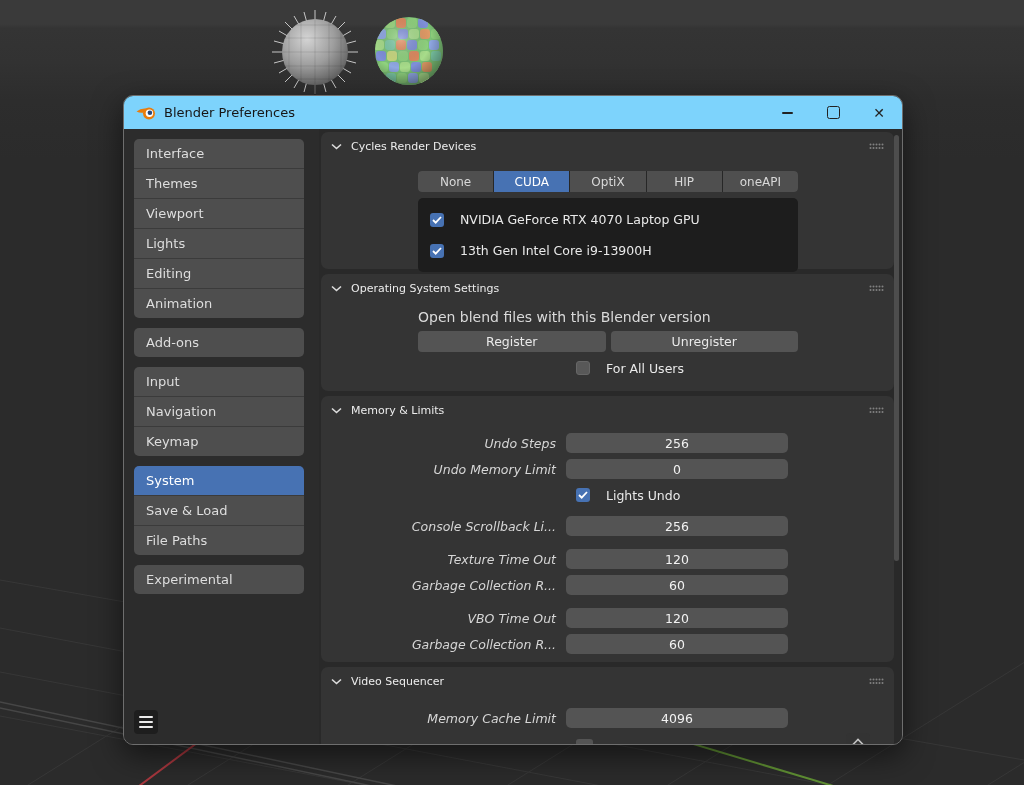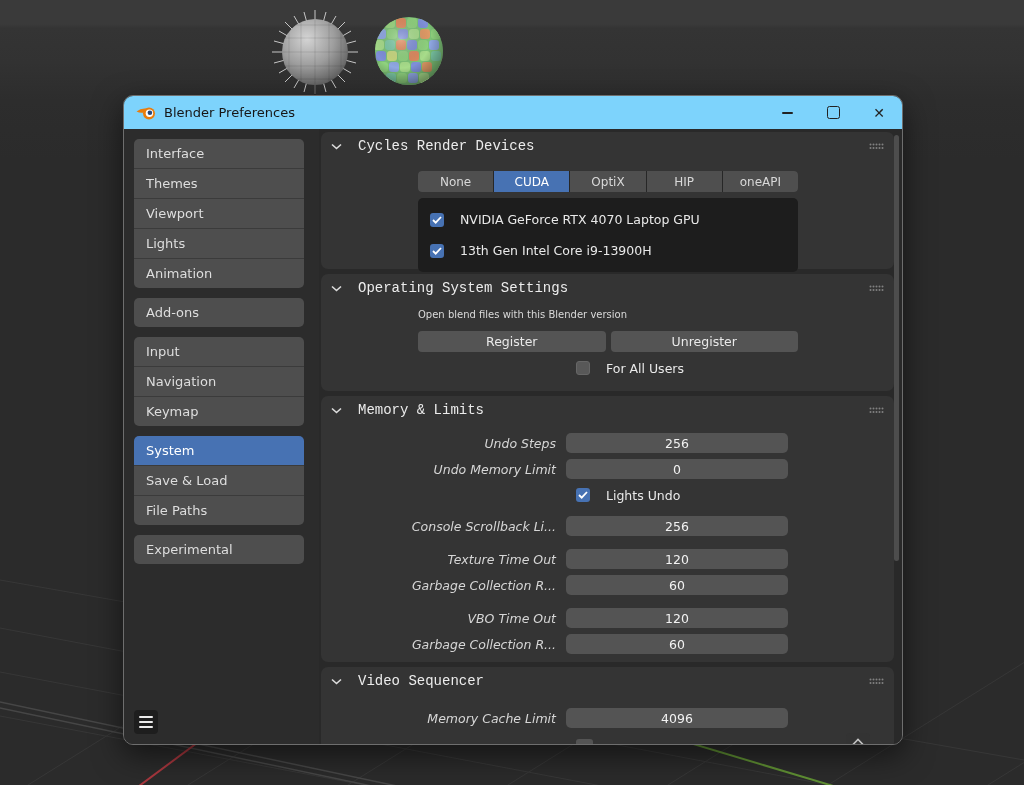--- a/index.html
+++ b/index.html
@@ -48,38 +48,38 @@
     background:#1e1e1e;display:flex;flex-direction:column;align-items:center;justify-content:center;gap:2.5px;
   }
   .burger span{display:block;width:14px;height:2.2px;background:#ececec;border-radius:1px;}
   
   .main{flex:1;background:#292929;position:relative;overflow:hidden;padding:3px 0 0 2px;box-sizing:border-box;}
   .panel{
     width:573px;background:#343434;border-radius:7px;margin-bottom:5px;
     box-sizing:border-box;position:relative;
   }
   .panel-header{height:28px;display:flex;align-items:center;padding:0 10px;}
-  .panel-title{font-size:14px;color:#ececec;margin-left:16px;font-family:Liberation Mono, monospace;}
+  .panel-title{font-size:11px;color:#ececec;margin-left:9px;}
   .chev-icon{flex:none;display:flex;}
   .grip-icon{margin-left:auto;display:flex;opacity:.75;}
   
   .indent{margin-left:97px;width:380px;box-sizing:border-box;}
   .tabs{display:flex;height:21px;border-radius:4px;overflow:hidden;background:#272727;gap:1px;margin-top:11px;}
   .tab{flex:1;display:flex;align-items:center;justify-content:center;background:#4f4f4f;color:#d8d8d8;font-size:12px;cursor:default;}
   .tab.active{background:#4772b3;color:#ffffff;}
   .device-box{margin-top:6px;background:#1d1d1d;border-radius:5px;padding:6px 12px;}
   .device-row{display:flex;align-items:center;height:31px;}
   .checkbox{
     width:14px;height:14px;border-radius:3px;flex:none;
     display:flex;align-items:center;justify-content:center;box-sizing:border-box;
   }
   .checkbox.checked{background:#4772b3;}
   .checkbox.unchecked{background:#585858;border:1px solid #666;}
   .cb-label{margin-left:16px;font-size:12.5px;color:#e9e9e9;}
-  .caption{margin-left:97px;margin-top:7px;font-size:10px;color:#dadada;height:17px;}
+  .caption{margin-left:97px;margin-top:7px;font-size:14px;color:#dadada;height:17px;}
   .btn-row{display:flex;gap:5px;margin-top:5px;}
   .btn{
     flex:1;height:21px;background:#545454;border-radius:4px;
     display:flex;align-items:center;justify-content:center;
     color:#e9e9e9;font-size:12.5px;cursor:default;
   }
   .cb-row{display:flex;align-items:center;margin-left:255px;margin-top:8px;height:16px;}
   .field-row{display:flex;align-items:center;height:20px;margin-top:6px;}
   .field-row.mt-big{margin-top:13px;}
   .field-row.mt-med{margin-top:9px;}
@@ -251,20 +251,21 @@
   </div>
 
   <div class="win-body">
 
     <div class="sidebar">
       <div class="nav-group">
         <div class="nav-item">Interface</div>
         <div class="nav-item">Themes</div>
         <div class="nav-item">Viewport</div>
         <div class="nav-item">Lights</div>
+        <div class="nav-item">Editing</div>
         <div class="nav-item">Animation</div>
       </div>
       <div class="nav-group">
         <div class="nav-item">Add-ons</div>
       </div>
       <div class="nav-group">
         <div class="nav-item">Input</div>
         <div class="nav-item">Navigation</div>
         <div class="nav-item">Keymap</div>
       </div>

